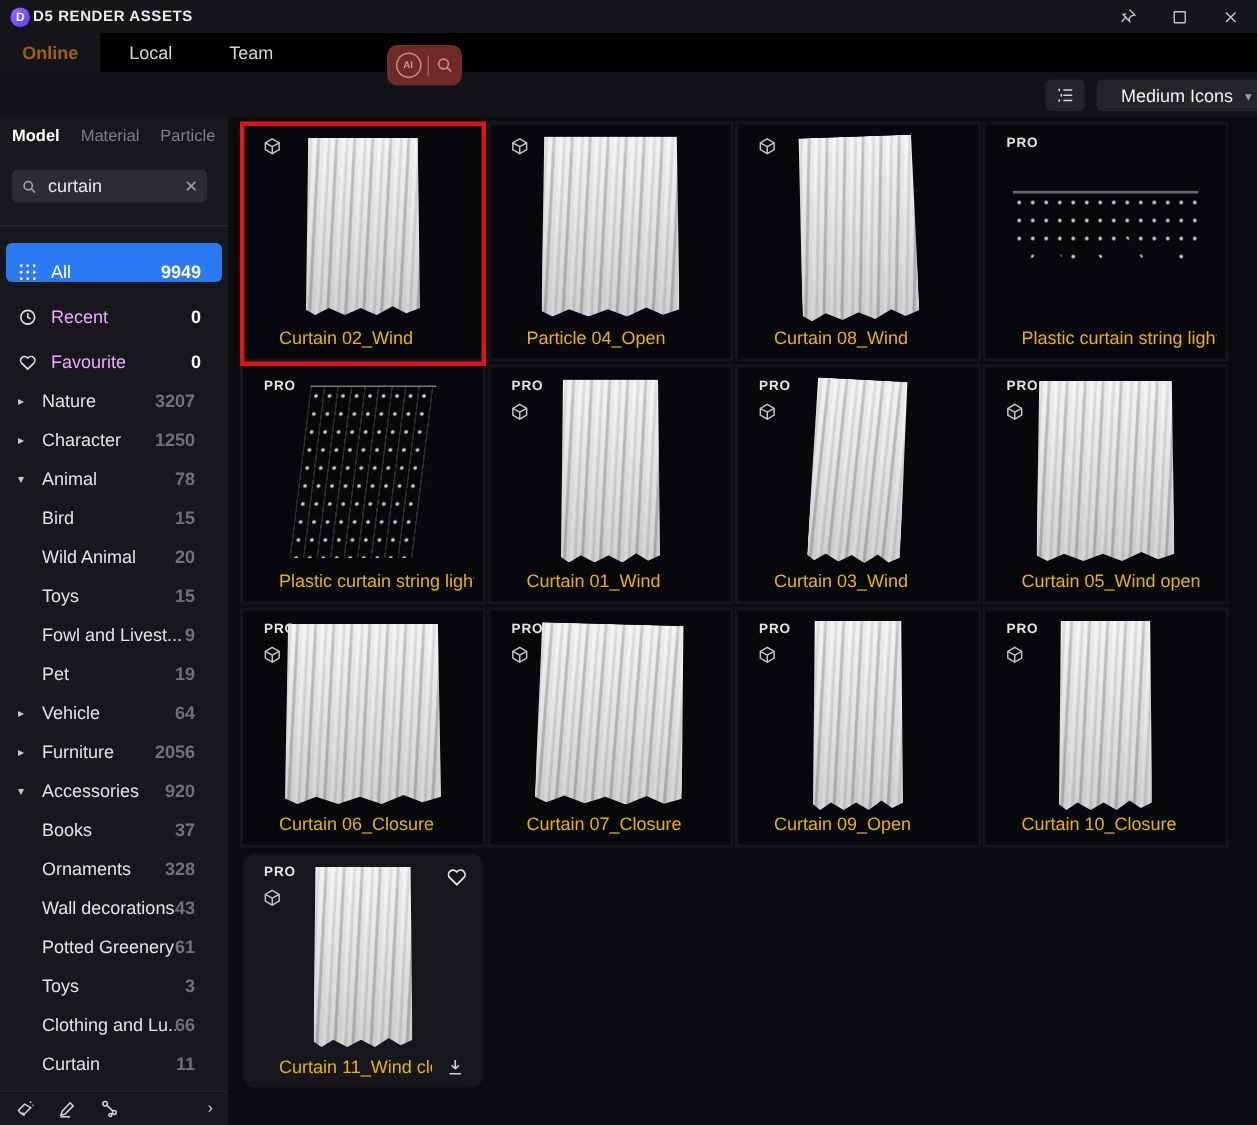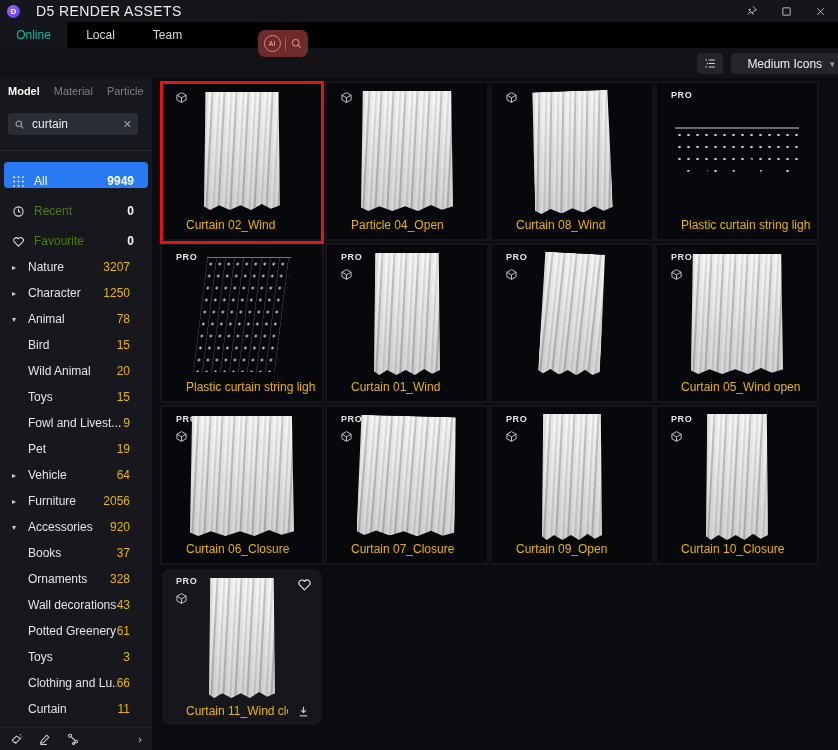--- a/index.html
+++ b/index.html
@@ -7,27 +7,27 @@
     width:838px;height:750px;position:relative;overflow:hidden;
     background:#0b0c0f;color:#e8e9ea;
     font-family:"Liberation Sans", sans-serif;
     -webkit-font-smoothing:antialiased;
   }
   svg{display:block}
   
   .titlebar{position:absolute;top:0;left:0;right:0;height:22px;background:#15161b;display:flex;align-items:center;z-index:30}
   .logo{width:13px;height:13px;border-radius:50%;background:linear-gradient(135deg,#9a6bff,#5b3cf5);
     margin-left:7px;display:flex;align-items:center;justify-content:center;font-size:8px;font-weight:bold;color:#fff}
-  .apptitle{font-size:14px;font-weight:normal;letter-spacing:.4px;margin-left:16px;color:#ededee}
+  .apptitle{font-size:10px;font-weight:bold;letter-spacing:.4px;margin-left:2px;color:#ededee}
   .winbtns{margin-left:auto;display:flex;align-items:center;gap:23px;margin-right:12px}
   .winbtn{color:#c7c9cd;cursor:default}
   
   .tabrow{position:absolute;top:22px;left:0;right:0;height:26px;background:#000;display:flex;z-index:20}
   .tab{width:67px;display:flex;align-items:center;justify-content:center;font-size:12px;color:#d6d8da}
-  .tab.active{background:#15161b;color:#14b8a6;font-weight:normal}
+  .tab.active{background:#15161b;color:#a16207;font-weight:bold}
   
   .ai-badge{position:absolute;left:258px;top:30px;width:50px;height:27px;background:#6e2b29;border-radius:7px;
     display:flex;align-items:center;justify-content:center;gap:4px;z-index:40}
   .ai-circle{width:15px;height:15px;border:1.4px solid #cf8b85;border-radius:50%;display:flex;align-items:center;justify-content:center;
     font-size:6.5px;font-weight:bold;color:#d9938d}
   .ai-divider{width:1px;height:14px;background:#a35c57}
   
   .toolstrip{position:absolute;top:48px;left:0;right:0;height:30px;background:#121318;z-index:10}
   .iconbtn{position:absolute;left:697px;top:5px;width:26px;height:21px;background:#23252b;border-radius:4px;
     display:flex;align-items:center;justify-content:center}
@@ -41,29 +41,29 @@
   .side-tab.active{color:#fff;font-weight:bold}
   .searchbox{position:absolute;top:35px;left:8px;width:130px;height:22px;background:#2b2d34;border-radius:4px;
     display:flex;align-items:center;padding:0 6px;box-sizing:border-box}
   .searchbox input{flex:1;background:transparent;border:none;outline:none;color:#e9eaec;font-size:12px;
     font-family:"Liberation Sans",sans-serif;margin-left:5px;min-width:0}
   .search-clear{color:#9da1a6;font-size:11px}
   .side-divider{position:absolute;top:72px;left:0;right:0;height:1px;background:#25262c}
   .quicklist{position:absolute;top:80px;left:0;right:0}
   .qrow{height:26px;margin:4px 4px;display:flex;align-items:flex-end;padding:0 14px 0 8px;border-radius:4px;font-size:12px}
   .qrow .qicon{width:22px;display:flex;align-items:center;color:#dfe1e5}
-  .qrow .qlabel{flex:1;color:#4d7c0f}
+  .qrow .qlabel{flex:1;color:#f0abfc}
   .qrow .qcount{font-weight:bold;color:#f4f5f7}
   .qrow.selected{background:#2a7bf3}
   .qrow.selected .qlabel,.qrow.selected .qcount{color:#fff}
   .catlist{position:absolute;top:176px;left:0;right:0;bottom:22px;overflow:hidden}
   .crow{height:26px;display:flex;align-items:center;padding:0 22px 0 12px;font-size:12px}
   .crow .arrow{width:16px;font-size:8px;color:#c9ccd1;flex:none}
   .crow .clabel{flex:1;color:#e2e4e7;white-space:nowrap;overflow:hidden}
-  .crow .ccount{font-weight:normal;color:#eab308}
+  .crow .ccount{font-weight:bold;color:#737373}
   .side-toolbar{position:absolute;left:0;right:0;bottom:0;height:22px;background:#17181d;border-top:1px solid #23252b;
     display:flex;align-items:center;gap:14px;padding:0 10px;z-index:5}
   .side-toolbar .sicon{color:#cfd2d6}
   .side-toolbar .chevr{margin-left:auto;color:#cfd2d6;font-size:11px}
   
   .main{position:absolute;top:78px;left:152px;right:0;bottom:0;background:#0b0c0f}
   .tile{position:absolute;width:160px;height:156px;background:#07080b;box-shadow:0 0 0 2px #15161b}
   .tile.hovered{background:#16171c;box-shadow:none;border-radius:8px}
   .tile-label{position:absolute;left:0;right:6px;bottom:0;height:28px;display:flex;align-items:center;
     padding-left:24px;font-size:12px;color:#eab308;white-space:nowrap;overflow:hidden;text-overflow:ellipsis}
@@ -400,20 +400,21 @@
 
   <div class="tile" style="left:340px;top:167px">
     <span class="pro">PRO</span>
     <span class="cubeic under">
         <svg width="13" height="13" viewBox="0 0 24 24" fill="none" stroke="currentColor" stroke-width="1.8">
           <path d="M12 3l8.5 4.8v8.4L12 21l-8.5-4.8V7.8Z"></path>
           <path d="M3.5 7.8 12 12.6m8.5-4.8L12 12.6M12 12.6V21"></path>
         </svg>
       </span>
     <div class="thumb curtain" style="width:62px;height:122px;top:8px;transform:translateX(-50%) rotate(3deg)"></div>
+    <div class="tile-label">Curtain 03_Wind</div>
   </div>
 
   <div class="tile" style="left:505px;top:167px">
     <span class="pro">PRO</span>
     <span class="cubeic under">
         <svg width="13" height="13" viewBox="0 0 24 24" fill="none" stroke="currentColor" stroke-width="1.8">
           <path d="M12 3l8.5 4.8v8.4L12 21l-8.5-4.8V7.8Z"></path>
           <path d="M3.5 7.8 12 12.6m8.5-4.8L12 12.6M12 12.6V21"></path>
         </svg>
       </span>

